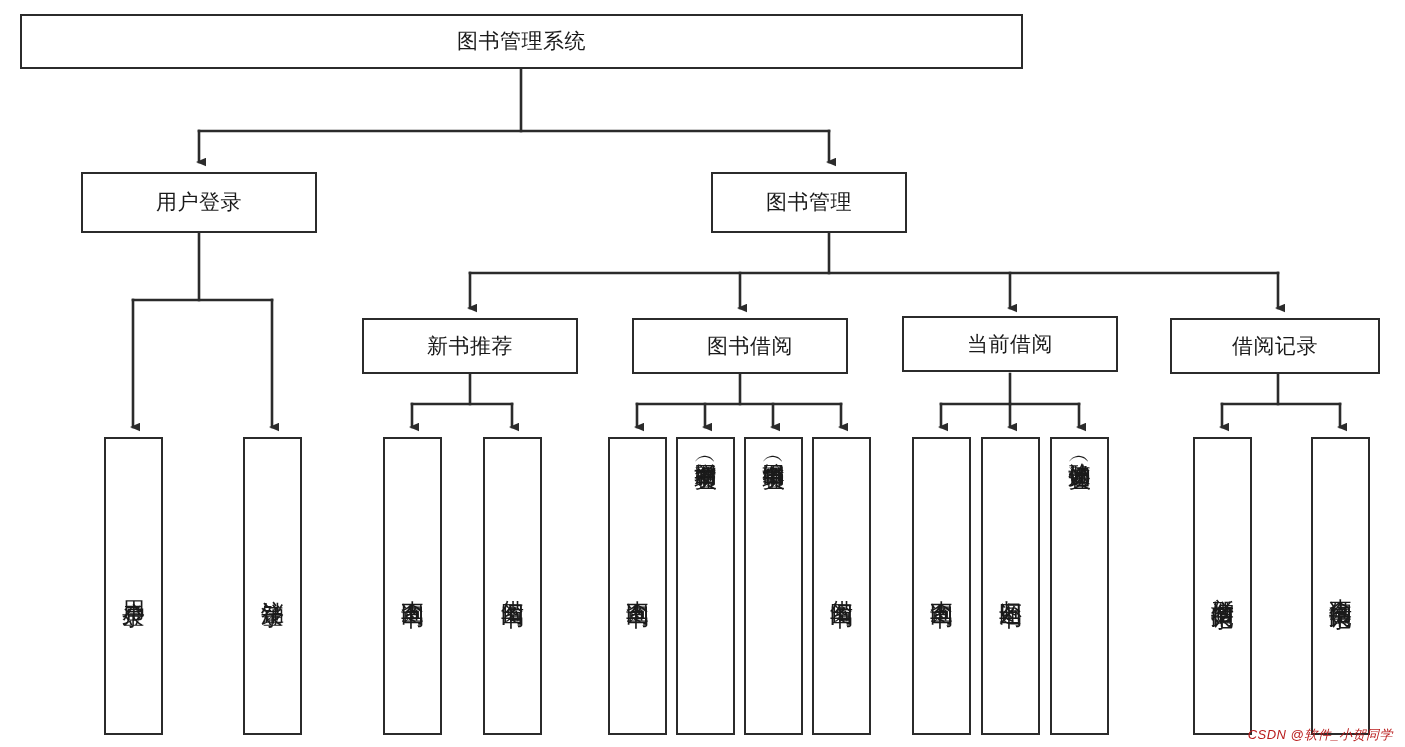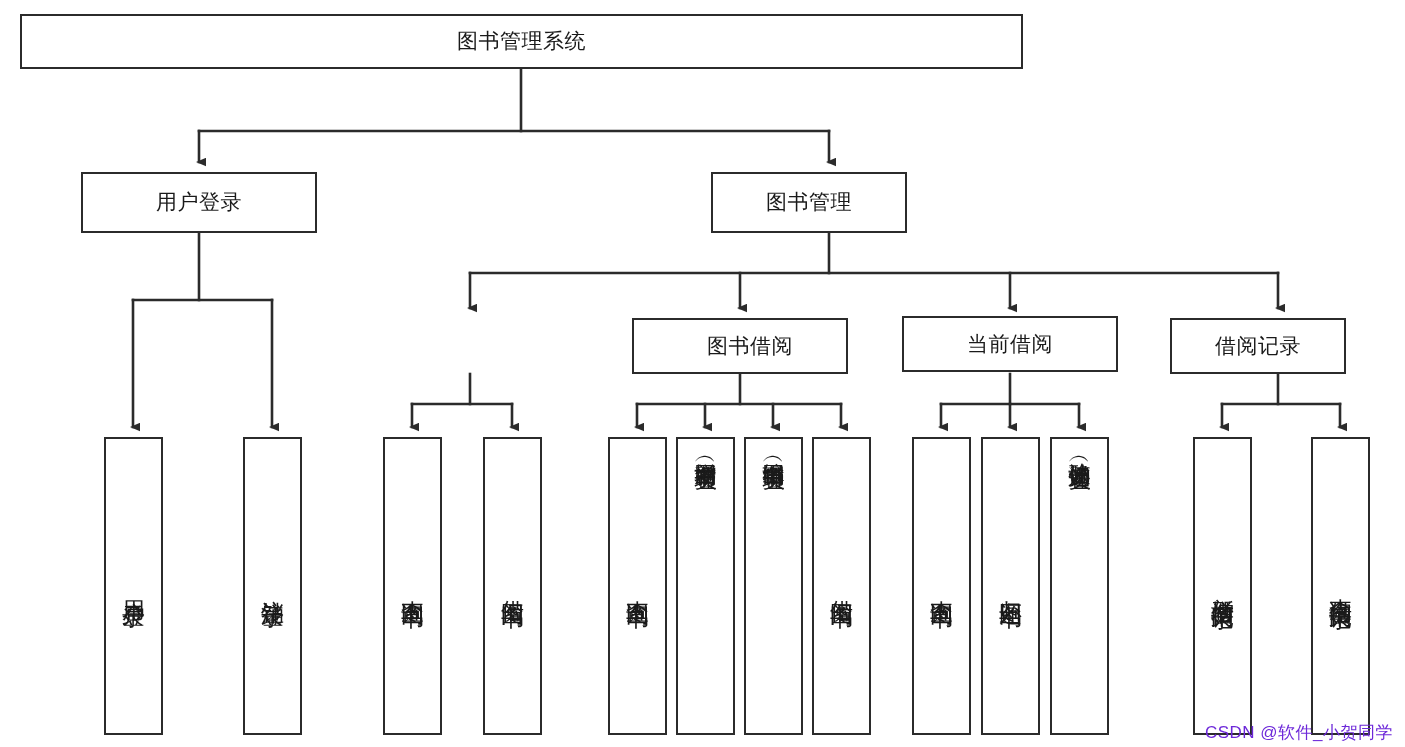--- a/index.html
+++ b/index.html
@@ -61,24 +61,25 @@
     letter-spacing: 1px;
   }
   .node.vert.mid {
     align-items: center;
     padding-top: 0;
   }
   #watermark {
     position: absolute;
     right: 12px;
     bottom: 3px;
-    font-size: 17px;
-    color: #6d28d9;
+    font-size: 13px;
+    color: #b91c1c;
     white-space: nowrap;
     letter-spacing: 0.5px;
+    font-style: italic;
   }
 </style>
 </head>
 <body>
 
 <div id="canvas">
 
   <svg id="edges" viewBox="0 0 1405 747" xmlns="http://www.w3.org/2000/svg">
     <defs>
       <marker id="arrow" markerWidth="10" markerHeight="10" refX="4.2" refY="7" orient="auto" markerUnits="userSpaceOnUse">
@@ -133,27 +134,30 @@
     <span class="lbl">图书管理系统</span>
   </div>
 
   <div class="node horiz" style="left:81px; top:172px; width:236px; height:61px;">
     <span class="lbl">用户登录</span>
   </div>
   <div class="node horiz" style="left:711px; top:172px; width:196px; height:61px;">
     <span class="lbl">图书管理</span>
   </div>
 
+  <div class="node horiz" style="left:362px; top:318px; width:216px; height:56px;">
+    <span class="lbl">新书推荐</span>
+  </div>
   <div class="node horiz" style="left:632px; top:318px; width:216px; height:56px;padding-left:20px;">
     <span class="lbl">图书借阅</span>
   </div>
   <div class="node horiz" style="left:902px; top:316px; width:216px; height:56px;">
     <span class="lbl">当前借阅</span>
   </div>
-  <div class="node horiz" style="left:1170px; top:318px; width:176px; height:56px;">
+  <div class="node horiz" style="left:1170px; top:318px; width:210px; height:56px;">
     <span class="lbl">借阅记录</span>
   </div>
 
   <div class="node vert mid" style="left:104px; top:437px; width:59px; height:298px;">
     <span class="lbl">用户登录</span>
   </div>
   <div class="node vert mid" style="left:243px; top:437px; width:59px; height:298px;">
     <span class="lbl">注销登录</span>
   </div>
 

